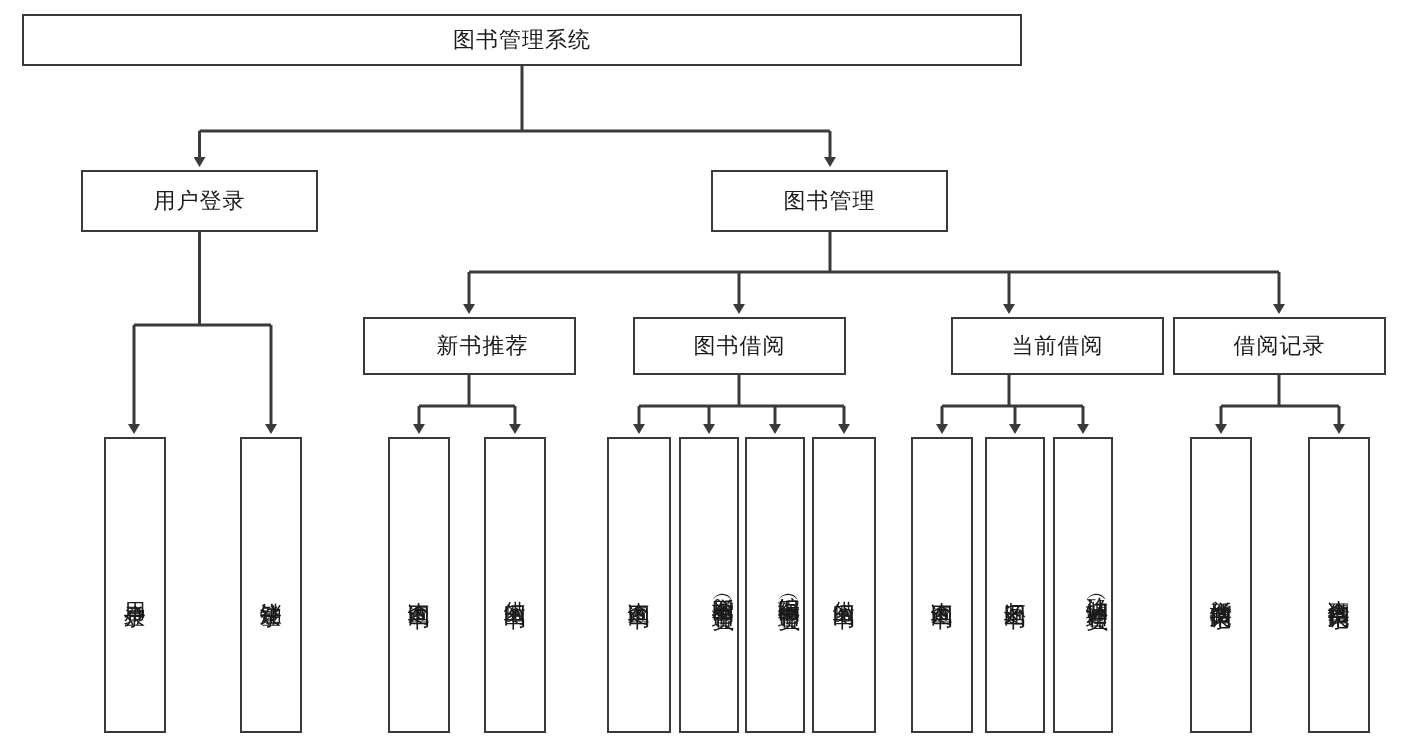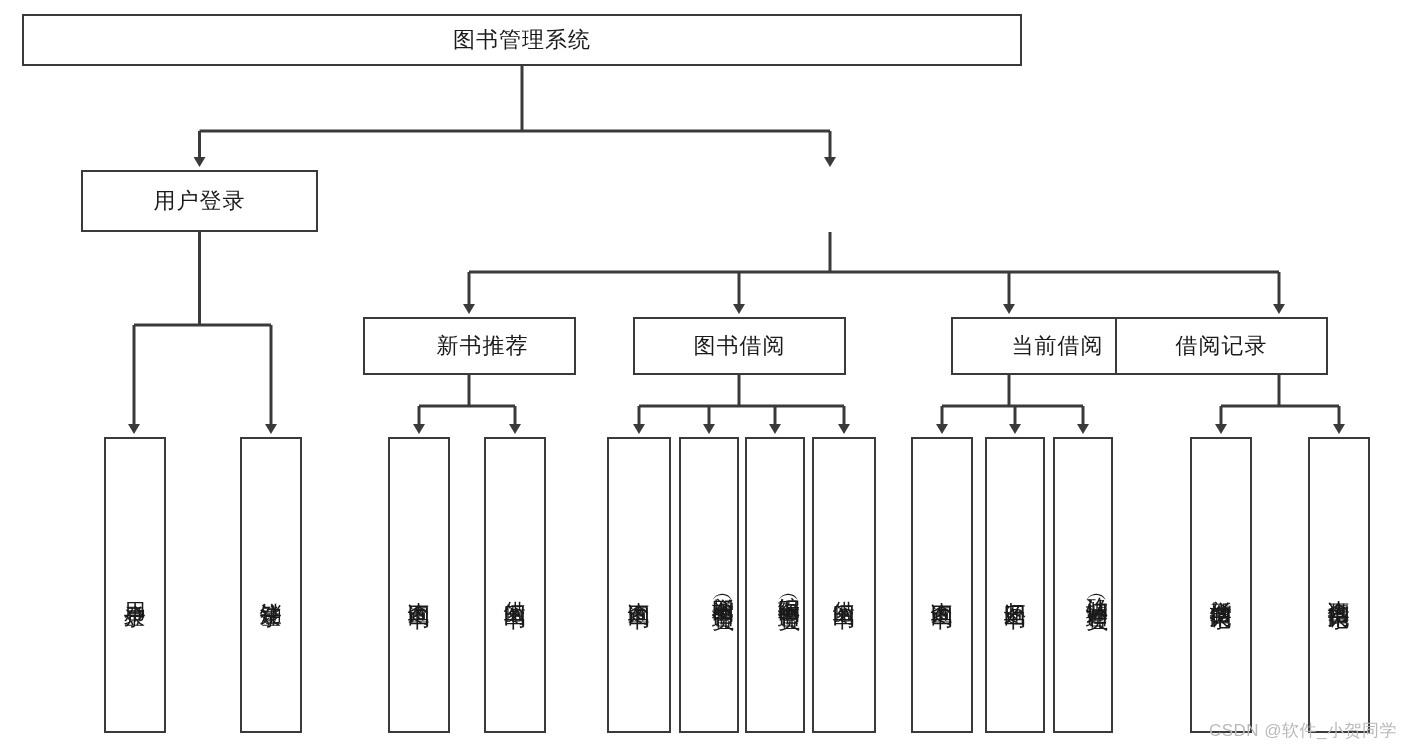--- a/index.html
+++ b/index.html
@@ -122,31 +122,34 @@
     </g>
   </svg>
 
   <div class="node h" style="left:22px; top:14px; width:1000px; height:52px;">
     <span class="lbl">图书管理系统</span>
   </div>
 
   <div class="node h" style="left:81px; top:170px; width:237px; height:62px;">
     <span class="lbl">用户登录</span>
   </div>
+  <div class="node h" style="left:711px; top:170px; width:237px; height:62px;">
+    <span class="lbl">图书管理</span>
+  </div>
 
   <div class="node h" style="left:363px; top:317px; width:213px; height:58px;padding-left:26px;">
     <span class="lbl">新书推荐</span>
   </div>
   <div class="node h" style="left:633px; top:317px; width:213px; height:58px;">
     <span class="lbl">图书借阅</span>
   </div>
   <div class="node h" style="left:903px; top:317px; width:213px; height:58px;margin-left:48px;">
     <span class="lbl">当前借阅</span>
   </div>
-  <div class="node h" style="left:1115px; top:317px; width:213px; height:58px;">
+  <div class="node h" style="left:1173px; top:317px; width:213px; height:58px;">
     <span class="lbl">借阅记录</span>
   </div>
 
   <div class="node v mid" style="left:104px; top:437px; width:62px; height:296px;">
     <span class="lbl">用户登录</span>
   </div>
   <div class="node v mid" style="left:240px; top:437px; width:62px; height:296px;">
     <span class="lbl">注销登录</span>
   </div>
 
@@ -180,15 +183,14 @@
     <span class="lbl">确认归还（管理员）</span>
   </div>
 
   <div class="node v mid" style="left:1190px; top:437px; width:62px; height:296px;">
     <span class="lbl">新增借阅记录</span>
   </div>
   <div class="node v mid" style="left:1308px; top:437px; width:62px; height:296px;">
     <span class="lbl">查询借阅记录</span>
   </div>
 
-  <div class="watermark">CSDN @软件_小贺同学</div>
 
 </div>
 
 </body></html>

